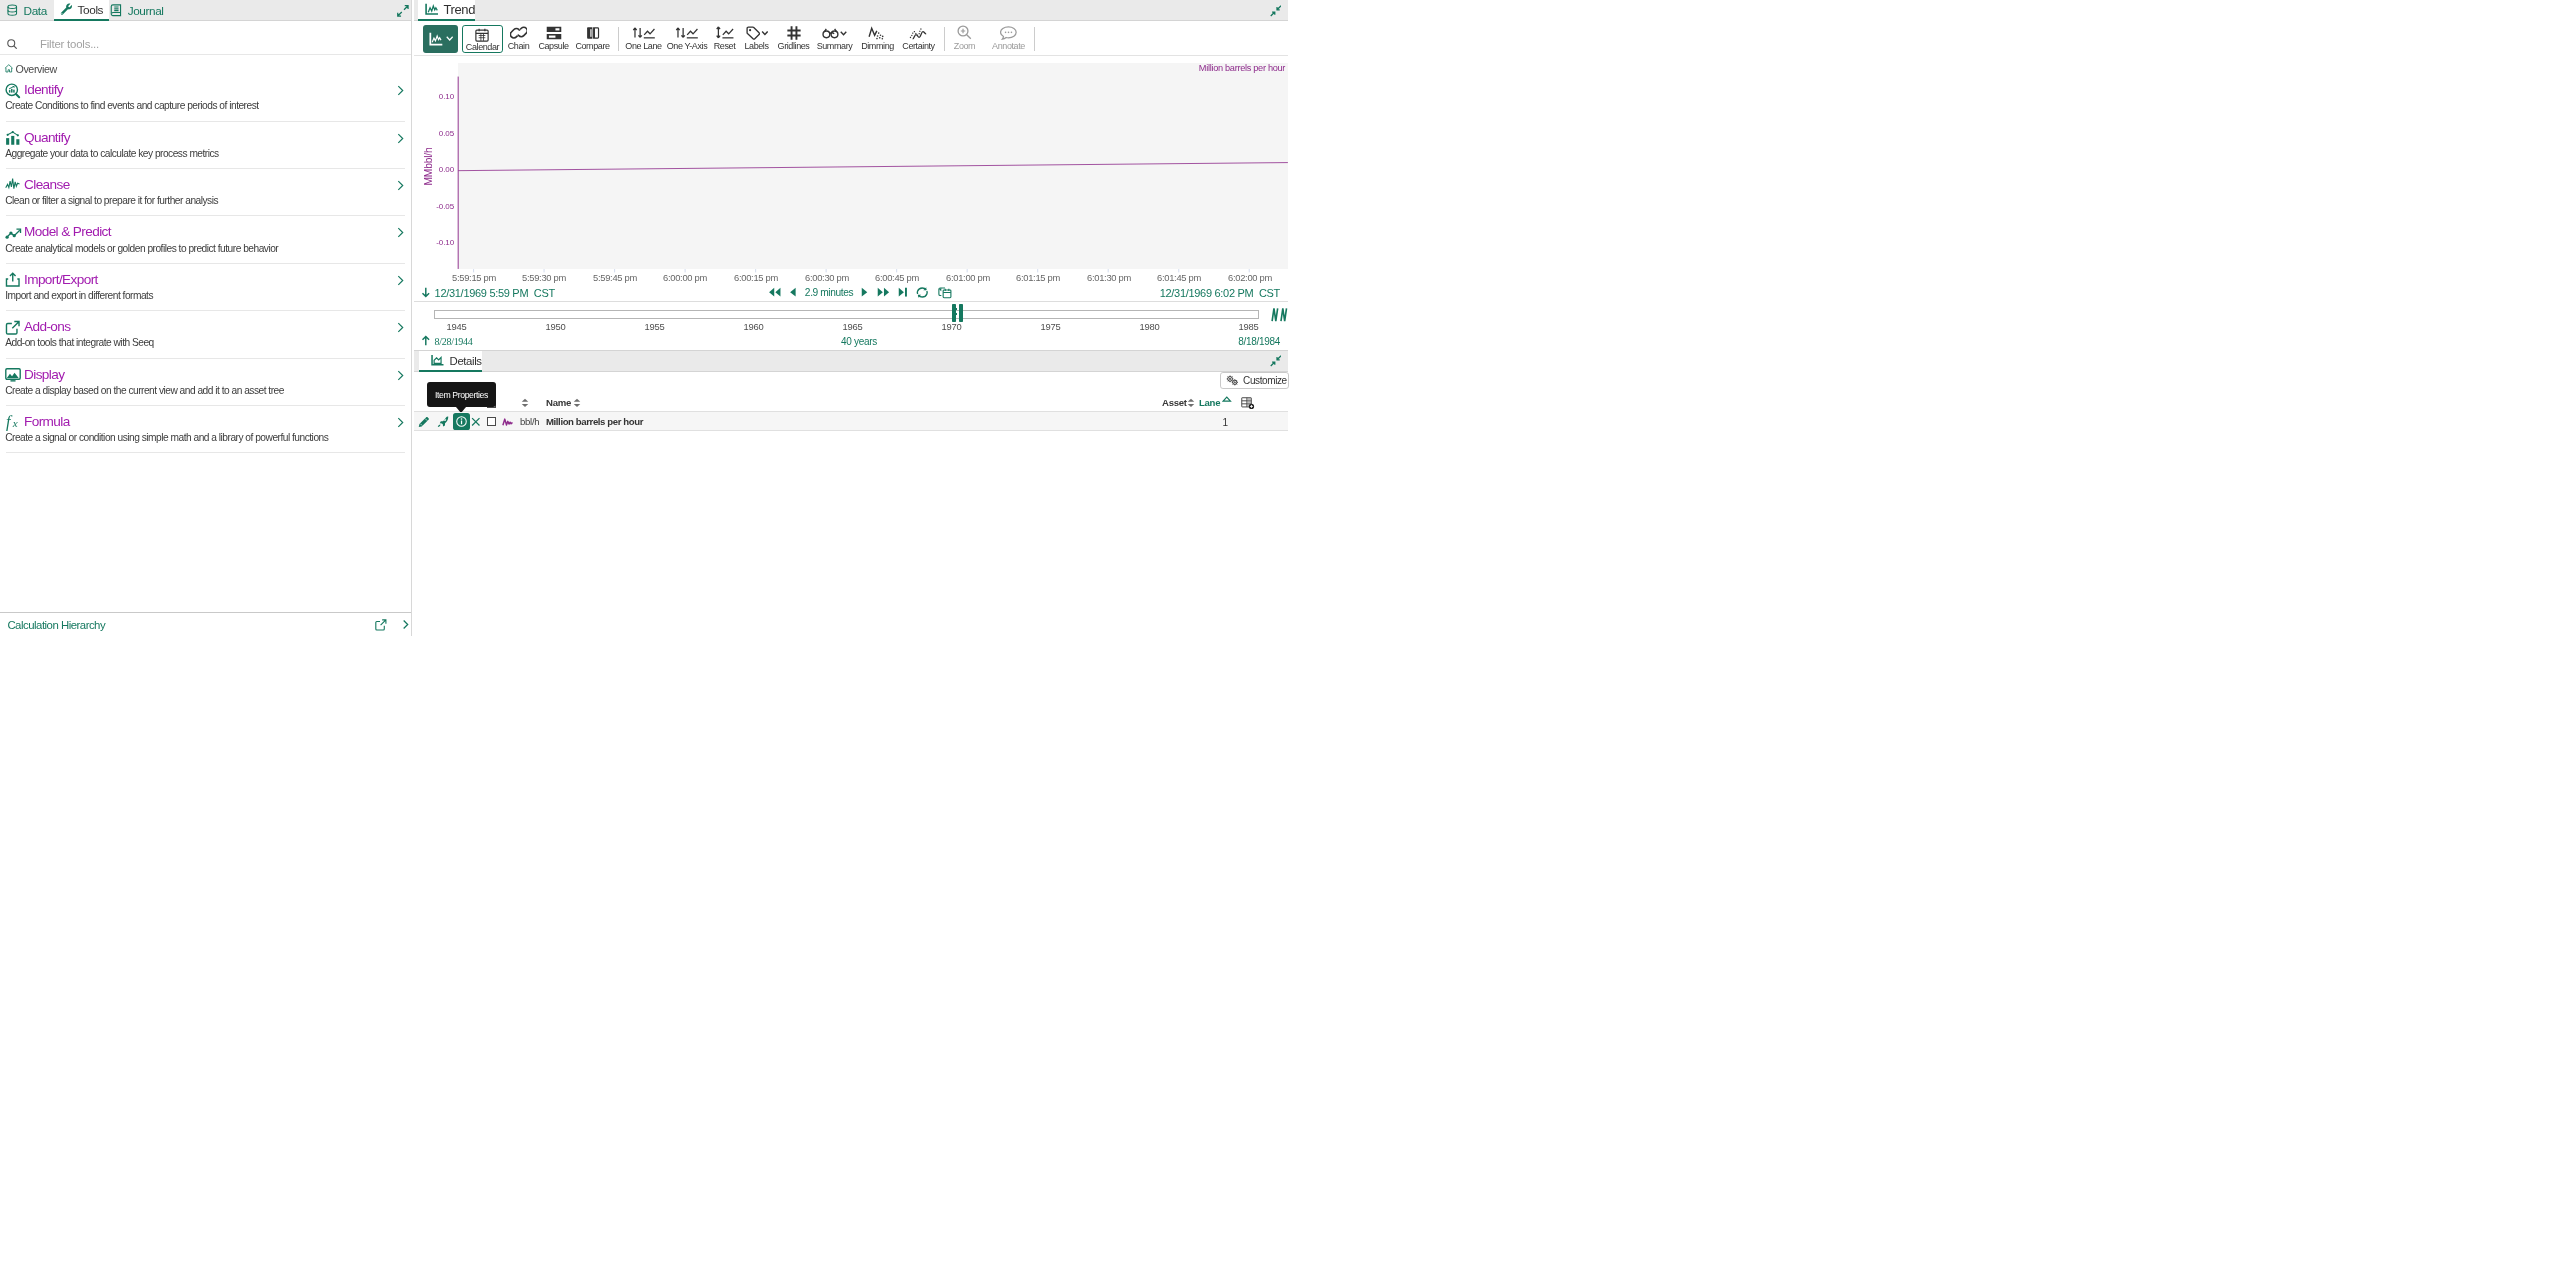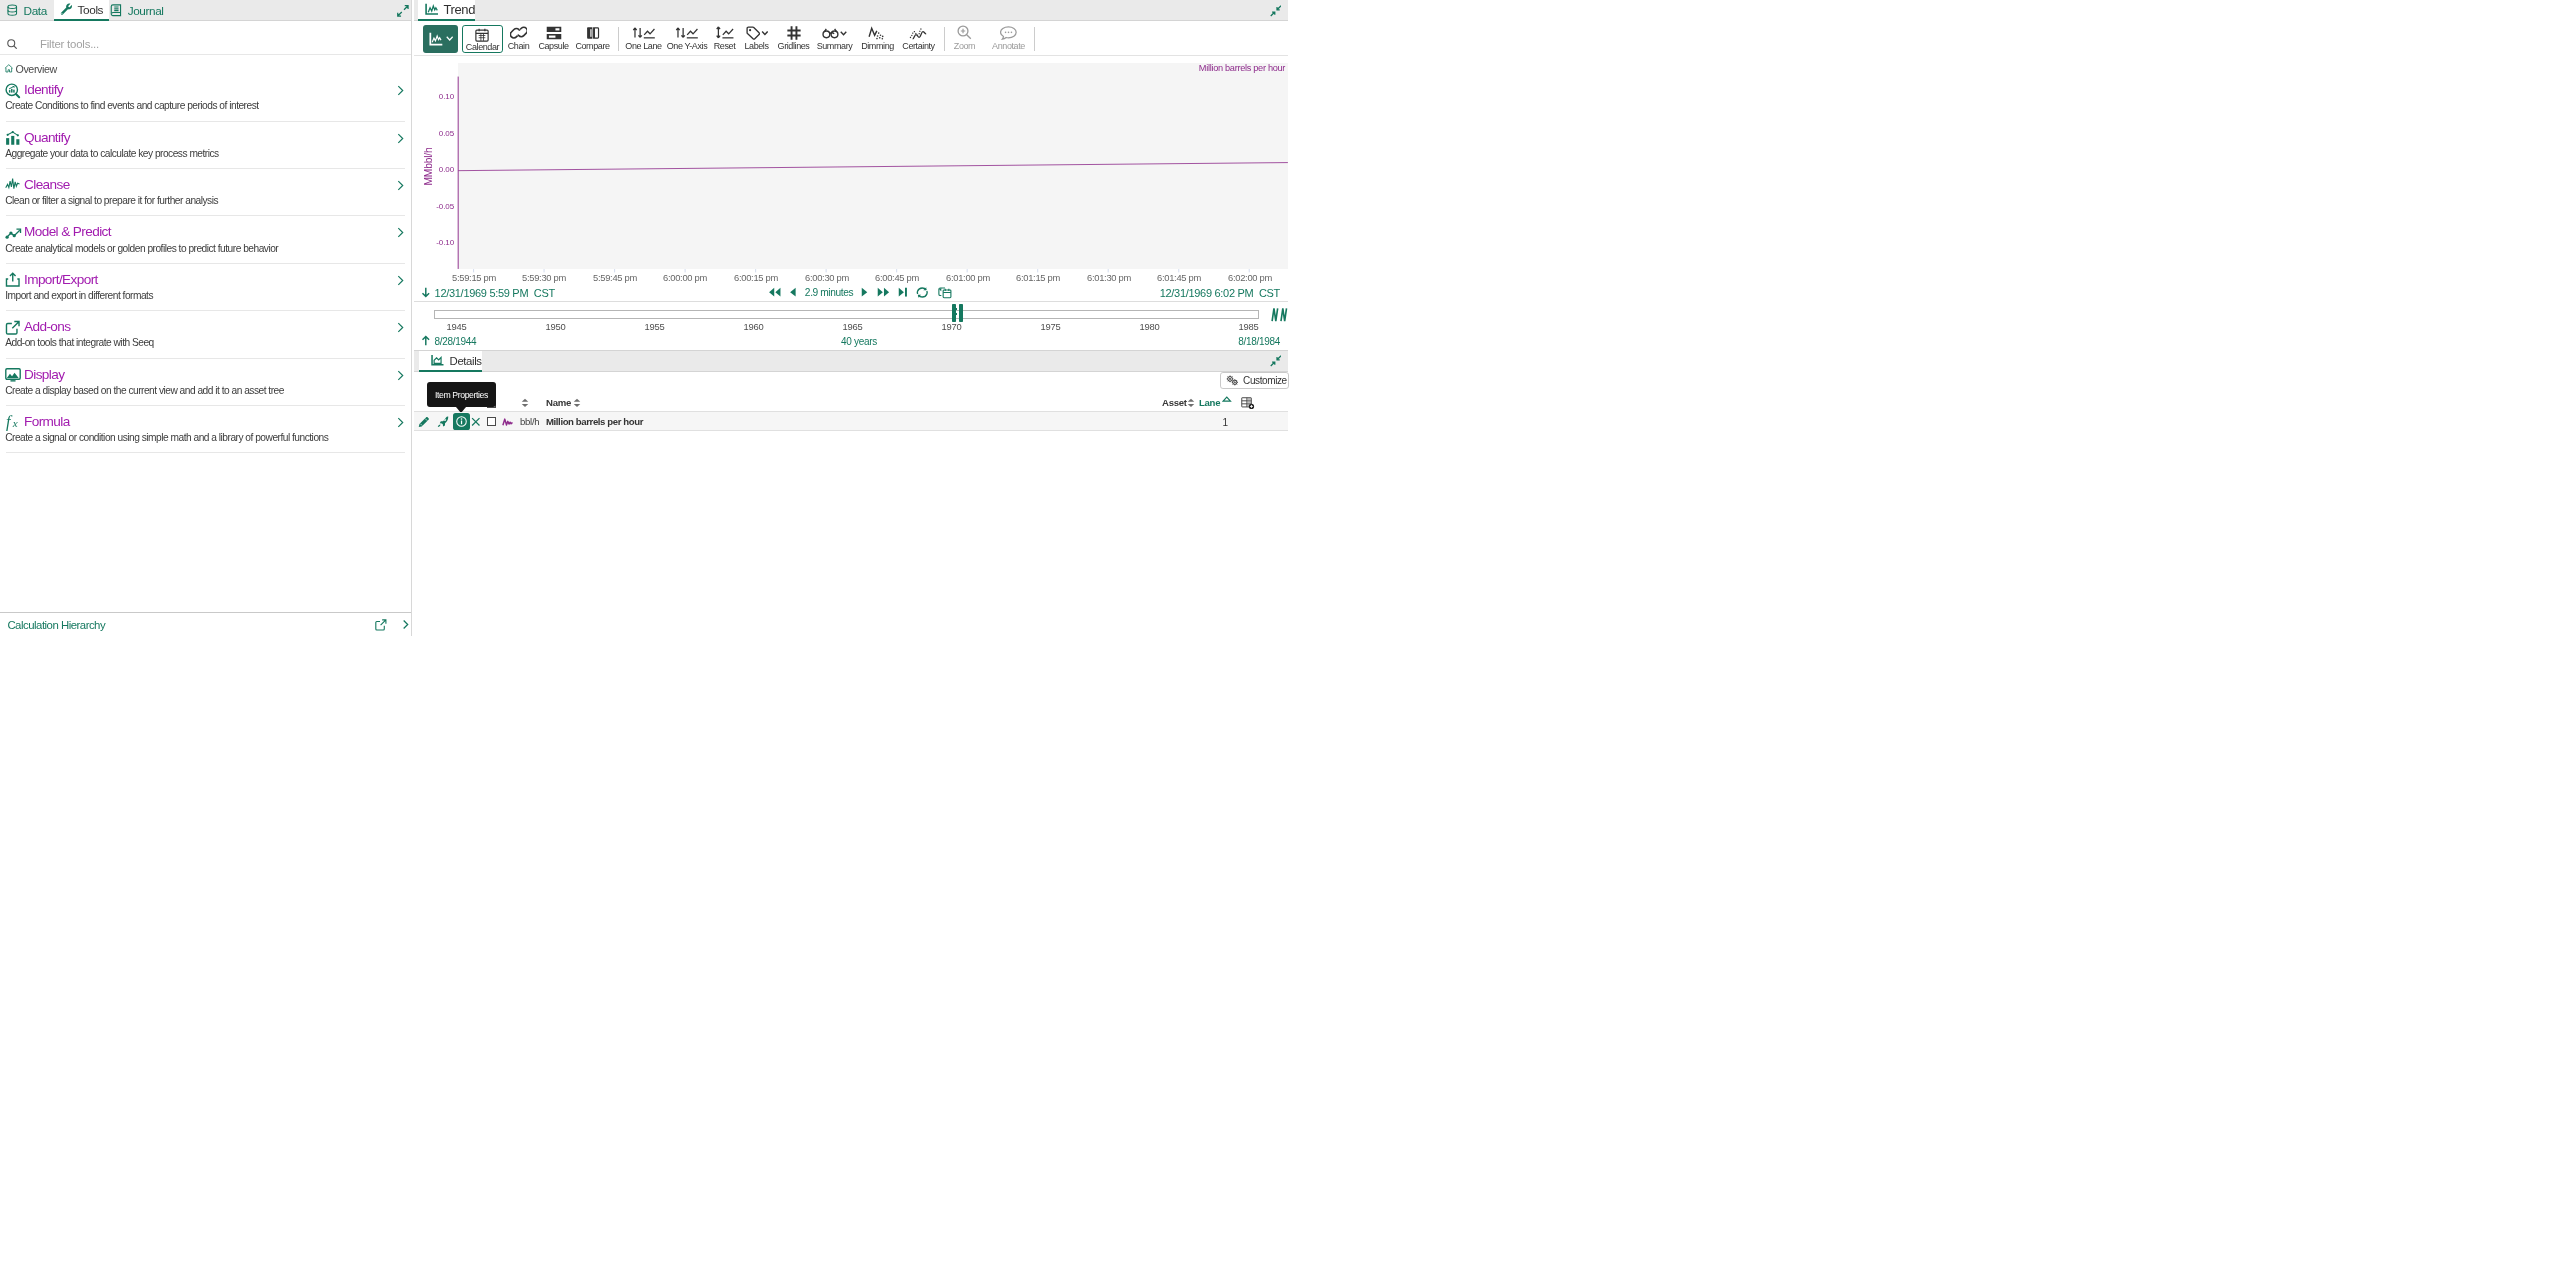--- a/index.html
+++ b/index.html
@@ -481,21 +481,21 @@
   <div class="yearlbl" style="left:211px;">1955</div>
   <div class="yearlbl" style="left:310px;">1960</div>
   <div class="yearlbl" style="left:409px;">1965</div>
   <div class="yearlbl" style="left:508px;">1970</div>
   <div class="yearlbl" style="left:607px;">1975</div>
   <div class="yearlbl" style="left:706px;">1980</div>
   <div class="yearlbl" style="left:805px;">1985</div>
   <svg class="abs" style="left:7.4px; top:335px;" width="9.6" height="11" viewBox="0 0 13 15">
       <path d="M6.5 14V3M2 6.5 6.5 2 11 6.5" fill="none" stroke="#15785f" stroke-width="2"></path>
     </svg>
-  <div class="navrow" style="left:20.6px; top:336px; font-size:10px;">8/28/1944</div>
+  <div class="navrow" style="left:20.6px; top:336px; font-size:10px;font-family:Liberation Serif, serif;">8/28/1944</div>
   <div class="navrow" style="left:408px; top:336px; width:74px; text-align:center; font-size:10px;">40 years</div>
   <div class="navrow" style="right:8px; top:336px; font-size:10px;">8/18/1984</div>
   <div class="abs" style="left:0; right:0; top:350px; height:22px; background:#eaeaea; border-top:0.7px solid #d4d4d4; border-bottom:0.7px solid #d4d4d4;"></div>
   <div class="abs" style="left:5.2px; top:351px; width:63px; height:21.3px; background:#fff; border-bottom:2.9px solid #15785f; display:flex; align-items:center; padding-left:12px; gap:5.2px;">
 <svg width="13.2" height="12.5" viewBox="0 0 19 17">
         <path d="M1.5 1v14h16.5" fill="none" stroke="#15785f" stroke-width="2.2"></path>
         <path d="M4.5 13V8.5L8 5l3 3 3.5-3.5 0 8.5z" fill="none" stroke="#15785f" stroke-width="1.7"></path>
       </svg>
 <span style="font-size:11.4px; letter-spacing:-0.4px; color:#303030;">Details</span>
     </div>

